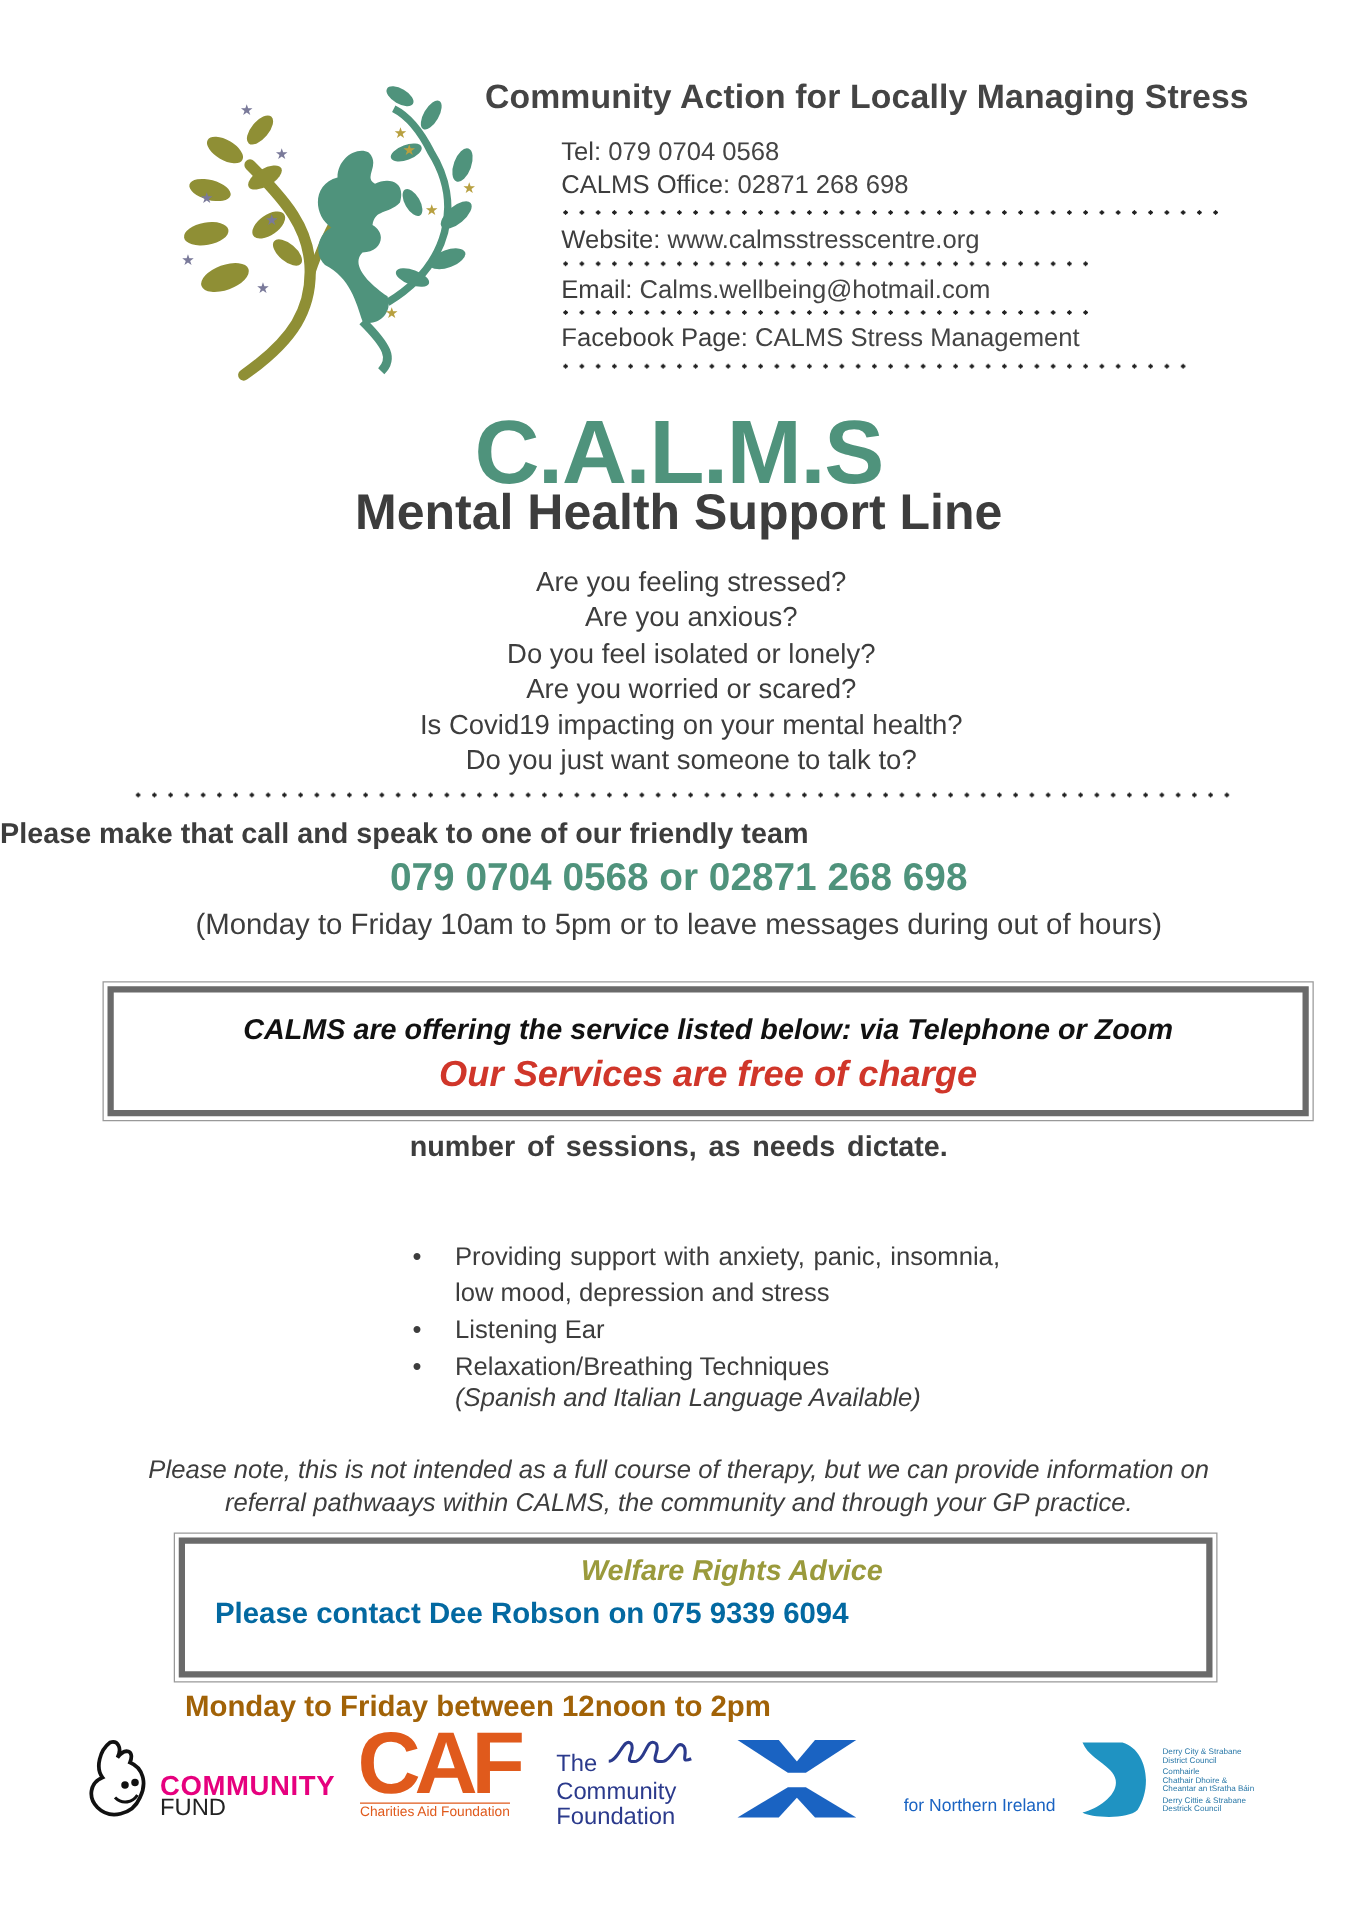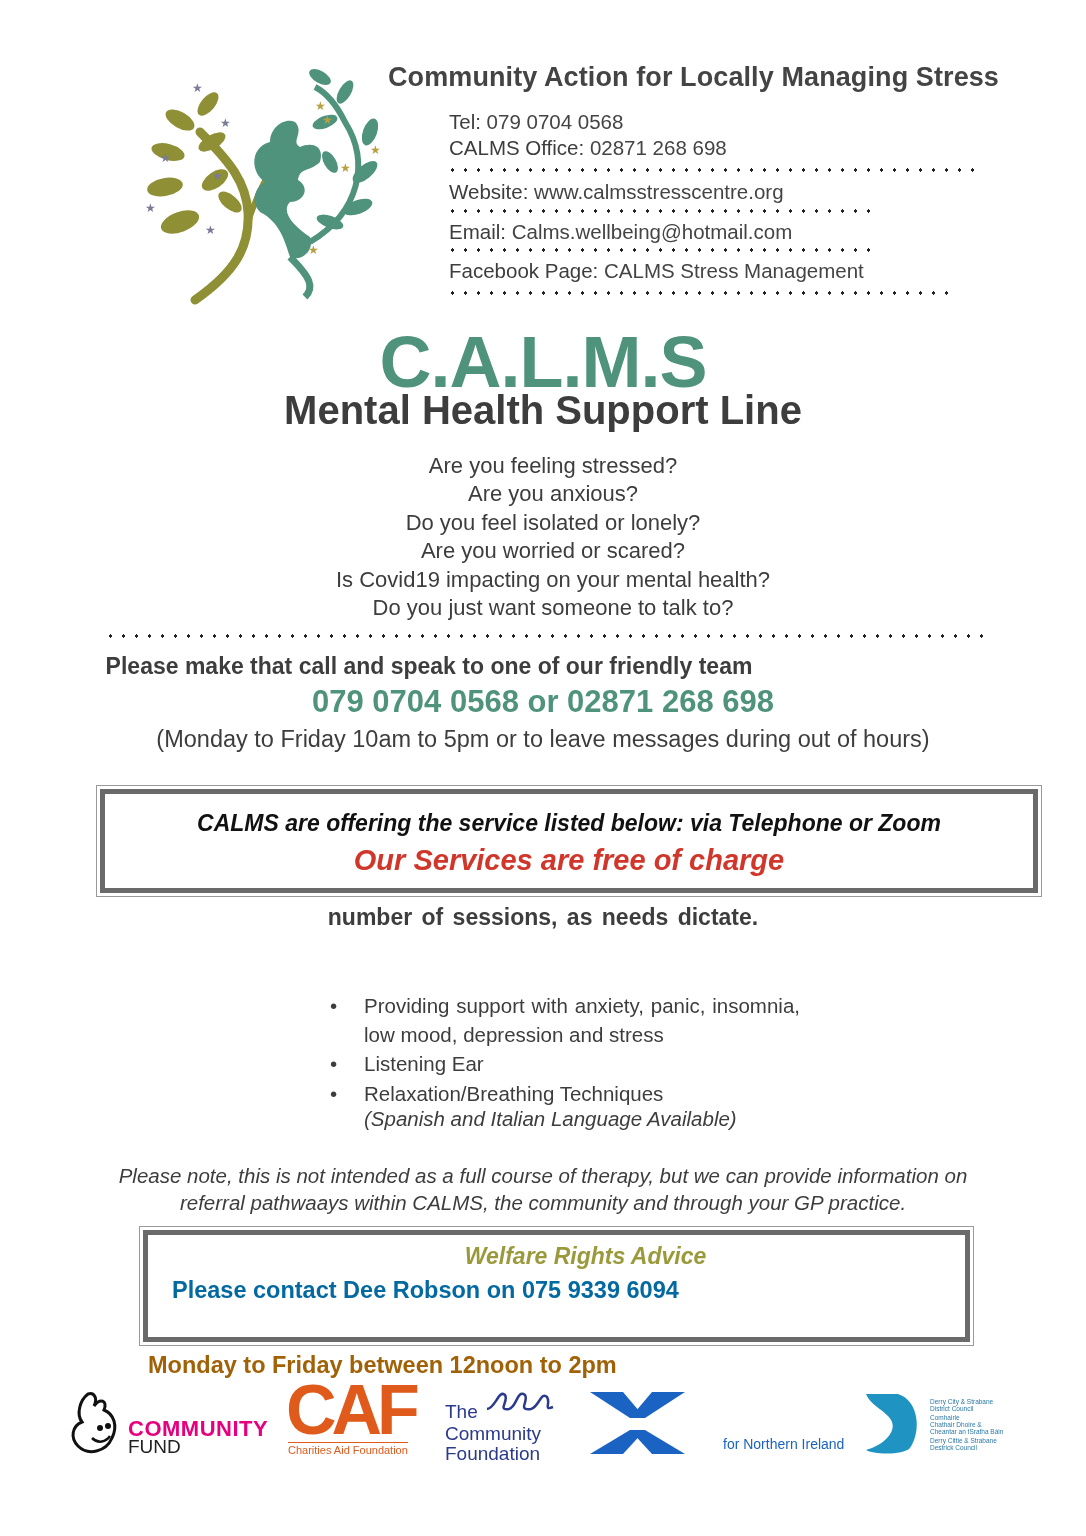--- a/index.html
+++ b/index.html
@@ -11,26 +11,26 @@
     #logo { left: 140px; top: 62px; width: 250px; height: 245px; }
     #org-title { left: 388px; top: 62px; font-size: 27px; font-weight: bold; color: #444; white-space: nowrap; letter-spacing: 0.1px; }
     .contact { position: absolute; left: 449px; font-size: 20.5px; color: #444; white-space: nowrap; }
     .contact b { font-weight: normal; color: #3d3d3d; }
 
     #calms-title { left: 0; width: 1086px; top: 312px; text-align: center; font-size: 72px; font-weight: bold; color: #4f937c; letter-spacing: -1px; line-height: 100px; }
     #subtitle { left: 0; width: 1086px; top: 388px; text-align: center; font-size: 40px; font-weight: bold; color: #3d3d3d; }
 
     #questions { left: 0; width: 1106px; top: 452px; text-align: center; font-size: 22px; line-height: 28.4px; color: #3d3d3d; }
 
-    #call-line { left: 0; width: 858px; top: 653px; text-align: center; font-size: 23px; font-weight: bold; color: #3d3d3d; }
+    #call-line { left: 0; width: 858px; top: 653px; font-size: 23px; font-weight: bold; color: #3d3d3d; }
     #phones { left: 0; width: 1086px; top: 684px; text-align: center; font-size: 31px; font-weight: bold; color: #4f937c; }
     #hours { left: 0; width: 1086px; top: 726px; text-align: center; font-size: 23.5px; color: #3d3d3d; }
 
     .dbl-box { position: absolute; border: 5px solid #6a6a6a; outline: 1.5px solid #999; outline-offset: 3px; background: #fff; }
-    #offer-box { left: 100px; top: 789px; width: 928px; height: 94px; }
+    #offer-box { left: 86px; top: 789px; width: 928px; height: 94px; padding-left: 23px; }
     #offer-line { position: absolute; left: 0; width: 100%; top: 16px; text-align: center; font-size: 23px; font-weight: bold; font-style: italic; color: #111; }
     #free-line { position: absolute; left: 0; width: 100%; top: 50px; text-align: center; font-size: 29px; font-weight: bold; font-style: italic; color: #d0362a; }
 
     #oneoff { left: 0; width: 1086px; top: 902px; text-align: center; font-size: 23px; font-weight: bold; line-height: 31px; color: #3d3d3d; word-spacing: 3px; }
 
     #services { left: 330px; top: 992px; width: 470px; font-size: 20.5px; color: #3d3d3d; }
     .svc { position: relative; padding-left: 34px; line-height: 28.5px; margin-bottom: 1px; }
     .svc .bullet { position: absolute; left: 0; top: 0; }
     .svc .justify { text-align: justify; text-align-last: left; }
     .svc .note { font-style: italic; display: block; margin-top: -3px; }

